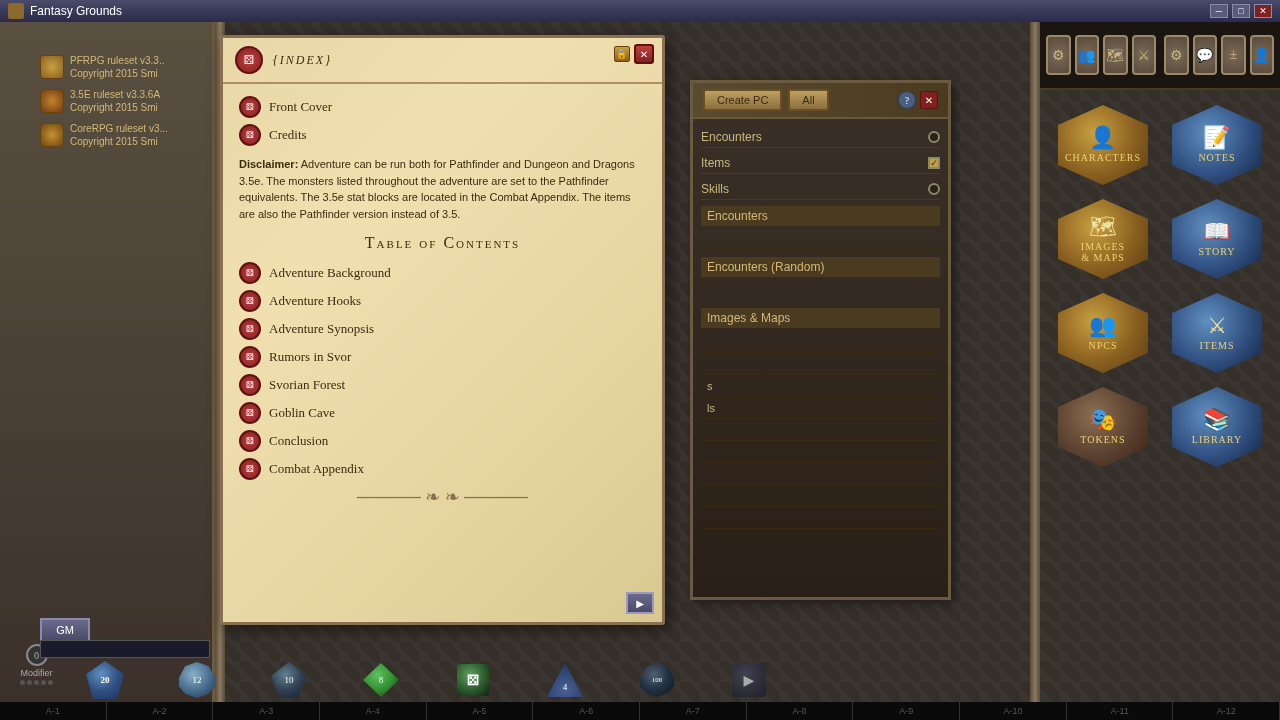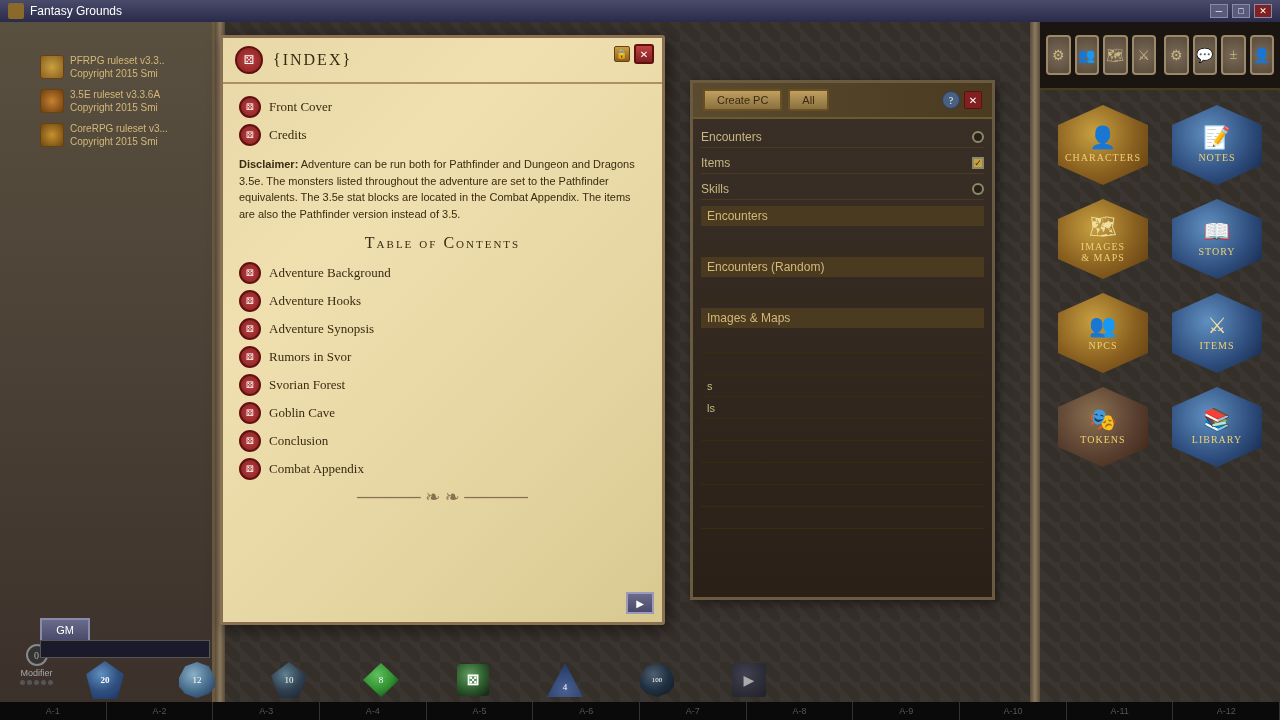--- a/index.html
+++ b/index.html
@@ -209,25 +209,26 @@
       border: 2px solid #601010;
       margin-right: 10px;
       flex-shrink: 0;
       display: flex;
       align-items: center;
       justify-content: center;
       color: white;
       font-size: 12px;
     }
     #book-title {
-      font-size: 16px;
+      font-size: 12px;
       color: #3a2a10;
       font-family: 'Palatino Linotype', Palatino, serif;
       letter-spacing: 2px;
       text-transform: uppercase;
+      font-style: italic;
     }
     #book-close-btn {
       position: absolute;
       right: 8px;
       top: 6px;
       width: 20px;
       height: 20px;
       background: linear-gradient(to bottom, #c04040, #802020);
       border: 2px solid #601010;
       border-radius: 3px;
@@ -404,21 +405,21 @@
       text-transform: uppercase;
       text-align: center;
       margin-top: 3px;
     }
 
     
     #party-window {
       position: absolute;
       top: 80px;
       left: 690px;
-      width: 305px;
+      width: 261px;
       height: 520px;
       background: linear-gradient(to bottom, #3a3028, #2a2018);
       border: 3px solid #6a5a40;
       box-shadow: 3px 3px 10px rgba(0,0,0,0.5);
     }
 
     #party-header {
       background: linear-gradient(to right, #5a4a30, #4a3a20);
       padding: 6px 10px;
       display: flex;

